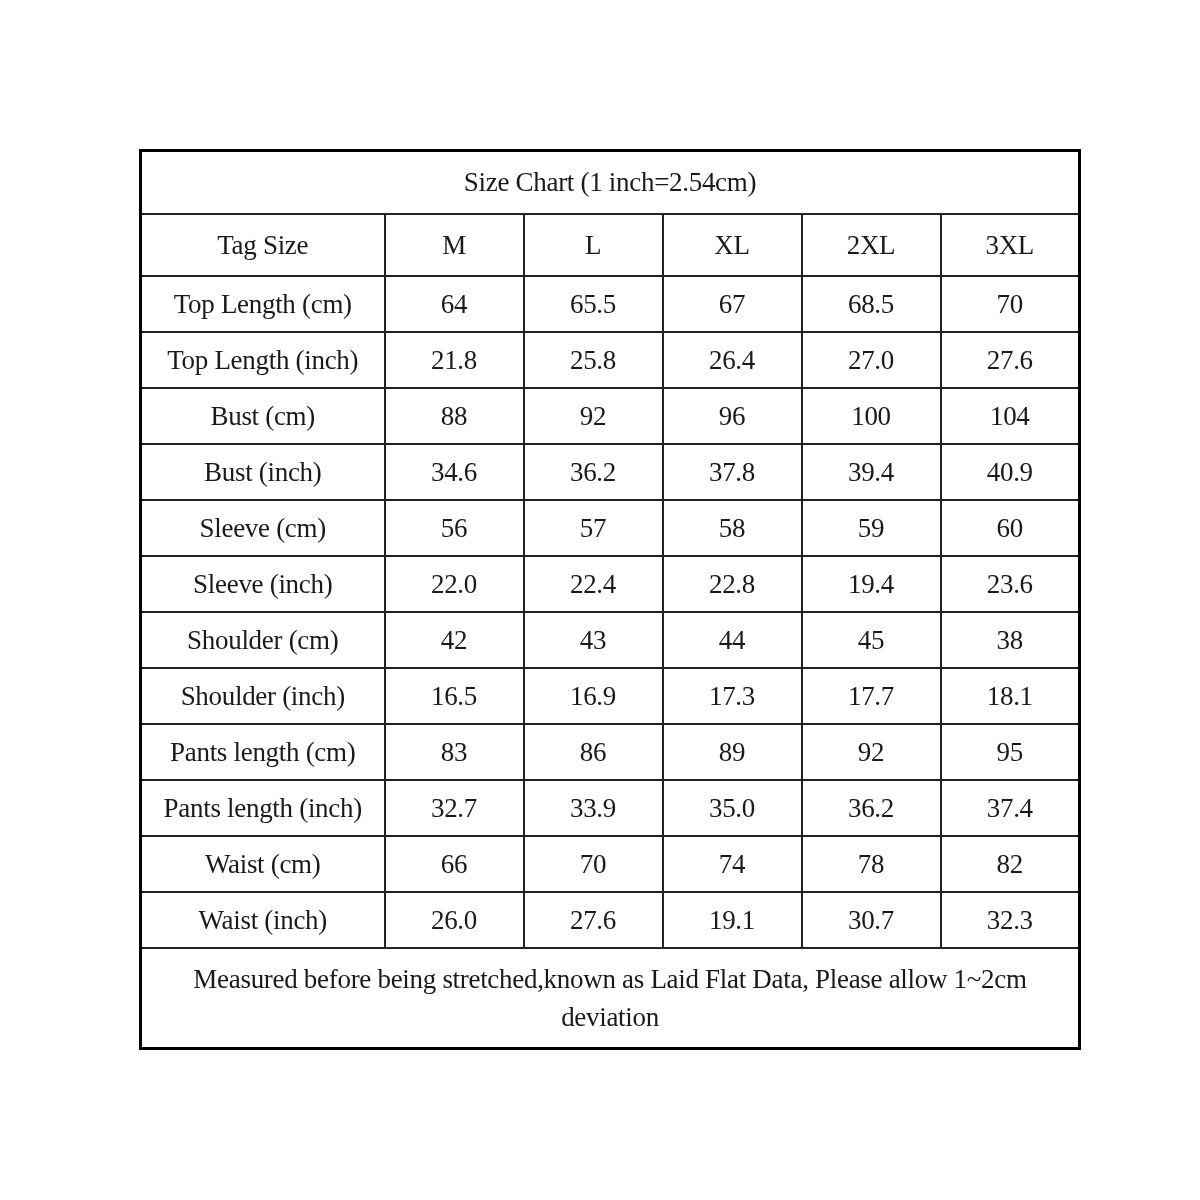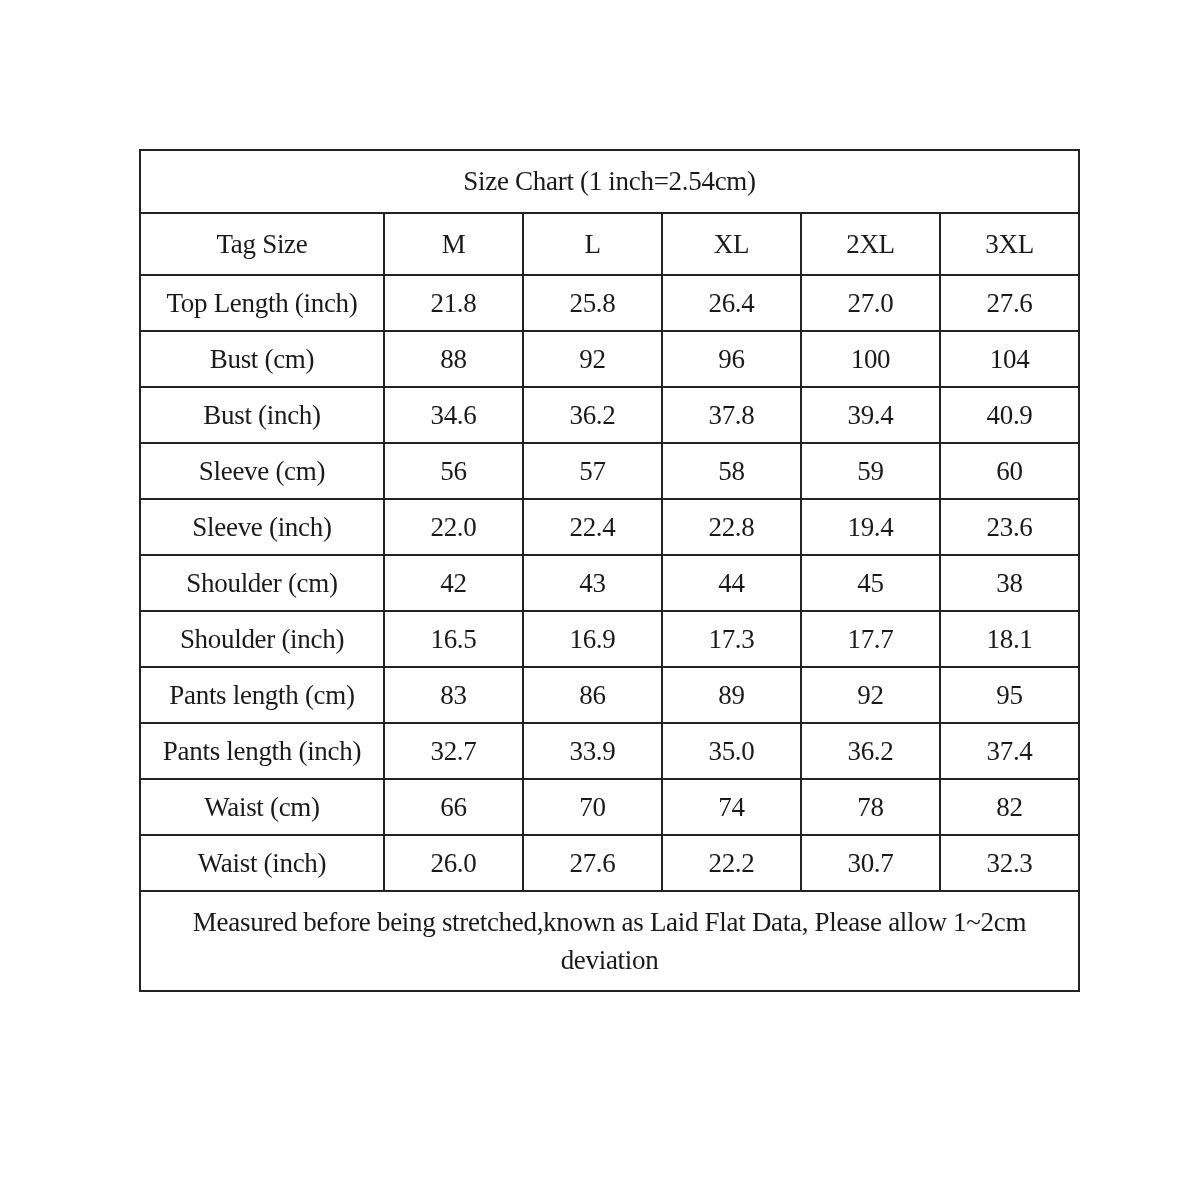--- a/index.html
+++ b/index.html
@@ -18,21 +18,21 @@
     .chart-wrap {
       position: absolute;
       left: 139px;
       top: 149px;
       width: 940px;
     }
     table.size-table {
       width: 940px;
       border-collapse: collapse;
       table-layout: fixed;
-      border: 1px solid #000000;
+      border: 3px solid #000000;
     }
     table.size-table td, table.size-table th {
       border: 2px solid #222222;
       font-weight: normal;
       font-size: 27px;
       padding: 0;
       text-align: center;
       vertical-align: middle;
       letter-spacing: -0.3px;
     }
@@ -81,20 +81,28 @@
       </tr>
       <tr class="header-row">
         <td class="row-label">Tag Size</td>
         <td>M</td>
         <td>L</td>
         <td>XL</td>
         <td>2XL</td>
         <td>3XL</td>
       </tr>
 
+      <tr class="data-row">
+        <td class="row-label">Top Length (cm)</td>
+        <td>64</td>
+        <td>65.5</td>
+        <td>67</td>
+        <td>68.5</td>
+        <td>70</td>
+      </tr>
       <tr class="data-row">
         <td class="row-label">Top Length (inch)</td>
         <td>21.8</td>
         <td>25.8</td>
         <td>26.4</td>
         <td>27.0</td>
         <td>27.6</td>
       </tr>
       <tr class="data-row">
         <td class="row-label">Bust (cm)</td>
@@ -165,21 +173,21 @@
         <td>66</td>
         <td>70</td>
         <td>74</td>
         <td>78</td>
         <td>82</td>
       </tr>
       <tr class="data-row">
         <td class="row-label">Waist  (inch)</td>
         <td>26.0</td>
         <td>27.6</td>
-        <td>22.2</td>
+        <td>19.1</td>
         <td>30.7</td>
         <td>32.3</td>
       </tr>
 
       <tr class="note-row">
         <td colspan="6">Measured before being stretched,known as Laid Flat Data, Please allow 1~2cm deviation</td>
       </tr>
     </tbody>
   </table>
 </div>

